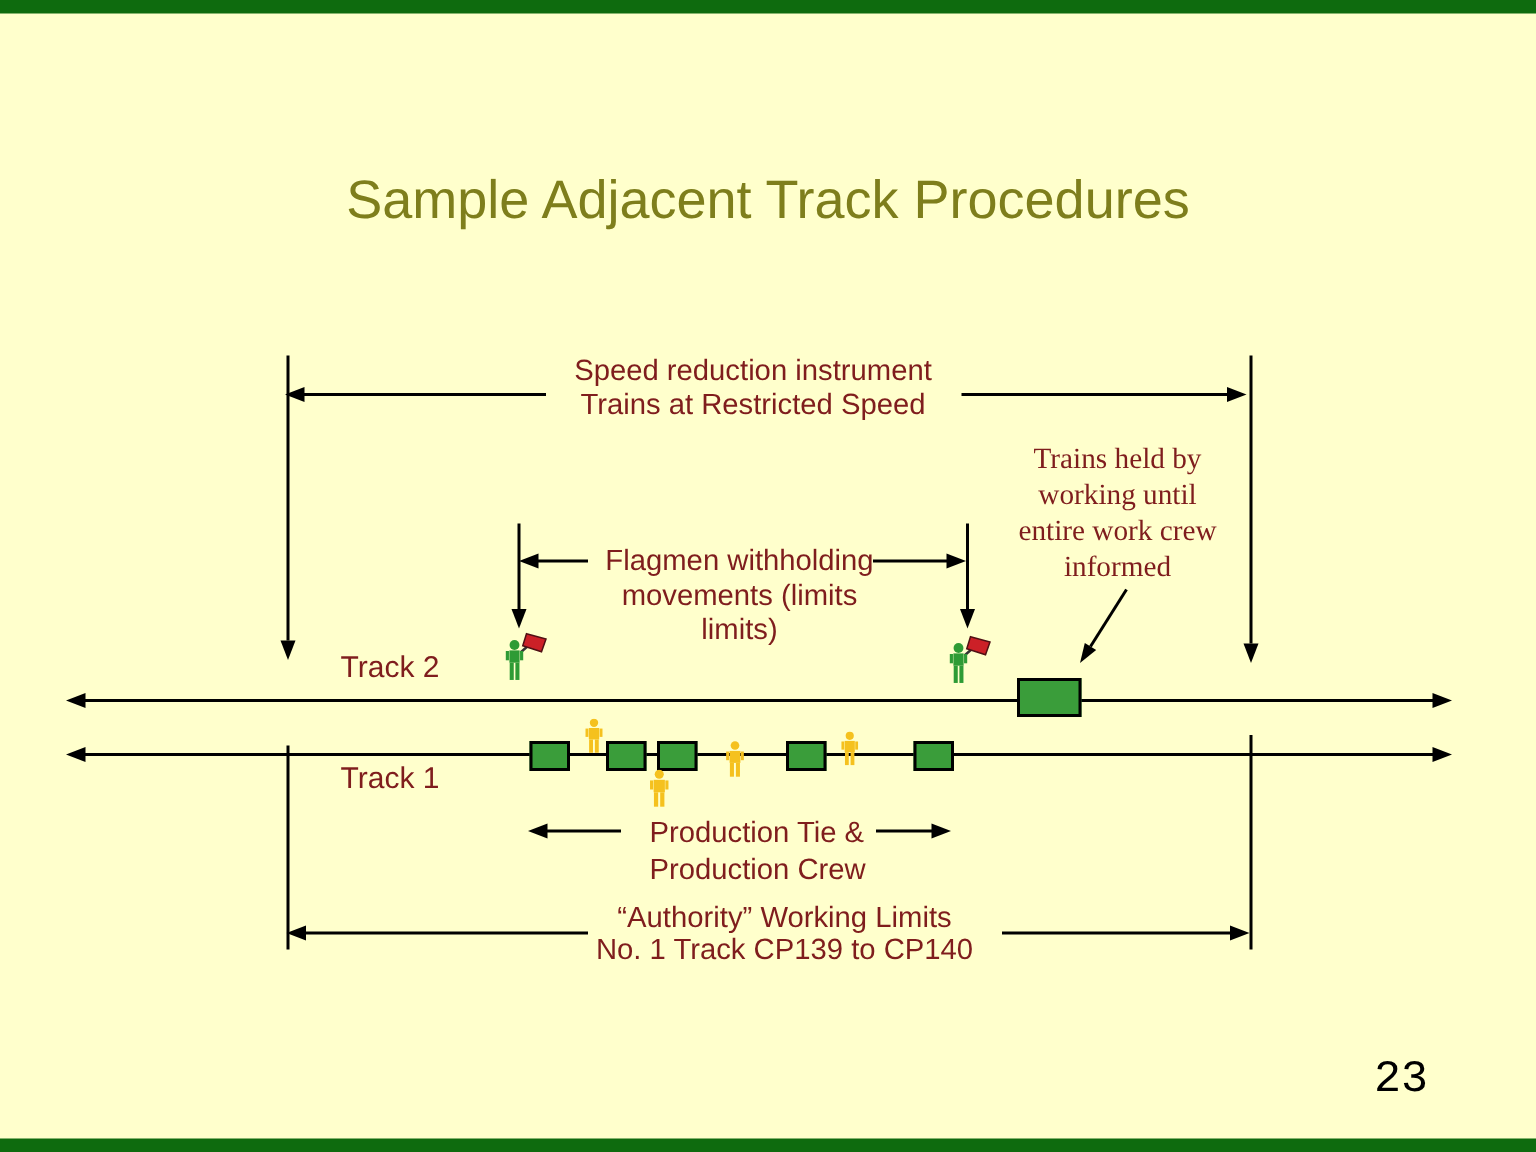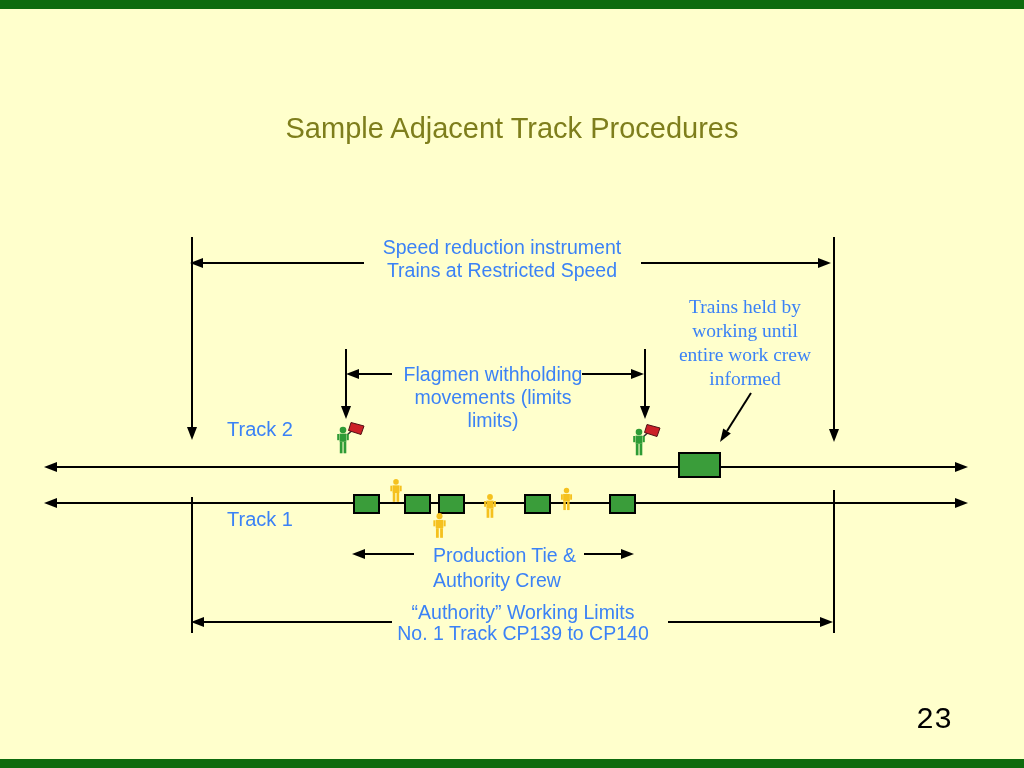--- a/index.html
+++ b/index.html
@@ -4,23 +4,23 @@
 <style>
   * { margin:0; padding:0; box-sizing:border-box; }
   html,body { width:1024px; height:768px; }
   body { font-family:"Liberation Sans", sans-serif; background:#FFFFCC; }
   .slide { position:relative; width:1024px; height:768px; background:#FFFFCC; overflow:hidden; }
 
   .bar { position:absolute; left:0; width:1024px; height:9px; background:#0E6B0E; }
   .bar.top { top:0; } .bar.bottom { bottom:0; }
 
   .title { position:absolute; top:112px; left:0; width:1024px; text-align:center;
-           font-size:29px; color:#7E7E1C; }
+           font-size:36px; color:#7E7E1C; }
 
-  .lbl { position:absolute; color:#3b82f6; font-size:19.5px; line-height:23px; white-space:nowrap; }
+  .lbl { position:absolute; color:#7f1d1d; font-size:19.5px; line-height:23px; white-space:nowrap; }
   .center { text-align:center; }
 
   .hline { position:absolute; height:2px; background:#000; }
   .vline { position:absolute; width:2px; background:#000; }
 
   .ah-left  { position:absolute; width:0; height:0; border-top:5px solid transparent;
               border-bottom:5px solid transparent; border-right:13px solid #000; }
   .ah-right { position:absolute; width:0; height:0; border-top:5px solid transparent;
               border-bottom:5px solid transparent; border-left:13px solid #000; }
   .ah-down  { position:absolute; width:0; height:0; border-left:5px solid transparent;
@@ -30,21 +30,21 @@
 
   .icon { position:absolute; }
 
   .pagenum { position:absolute; left:916px; top:703px; font-family:Liberation Mono, monospace;
              font-size:30px; color:#000; }
 
   
   .speed-lbl     { left:342px; top:236px; width:320px; }
   .trainsheld-lbl{ left:645px; top:295px; width:200px; line-height:24px;font-family:Liberation Serif, serif; }
   .flagmen-lbl   { left:368px; top:363px; width:250px; }
-  .track2-lbl    { left:227px; top:418px; font-size:20px; }
+  .track2-lbl    { left:227px; top:434px; font-size:20px; }
   .track1-lbl    { left:227px; top:508px; font-size:20px;text-align:right; }
   .production-lbl{ left:433px; top:543px; line-height:25px; }
   .authority-lbl { left:363px; top:602px; width:320px; line-height:21px; }
 </style>
 </head>
 <body>
 
 <div class="slide">
 
   <div class="bar top"></div>
@@ -167,21 +167,21 @@
         <rect x="4.4" y="6.6" width="7.2" height="8"></rect>
       <rect x="2.1" y="7" width="2" height="5.8"></rect>
         <rect x="11.9" y="7" width="2" height="5.8"></rect>
       <rect x="4.6" y="14.6" width="2.7" height="9.2"></rect>
         <rect x="8.6" y="14.6" width="2.7" height="9.2"></rect>
     </g>
   </svg>
 
   <div class="lbl production-lbl">
     <div>Production Tie &amp;</div>
-    <div>Authority Crew</div>
+    <div>Production Crew</div>
   </div>
   <div class="ah-left" style="left:352px; top:549px;"></div>
   <div class="hline" style="left:364px; top:553px; width:50px;"></div>
   <div class="hline" style="left:584px; top:553px; width:38px;"></div>
   <div class="ah-right" style="left:621px; top:549px;"></div>
 
   <div class="lbl center authority-lbl">
     <div>“Authority” Working Limits</div>
     <div>No. 1 Track CP139 to CP140</div>
   </div>

